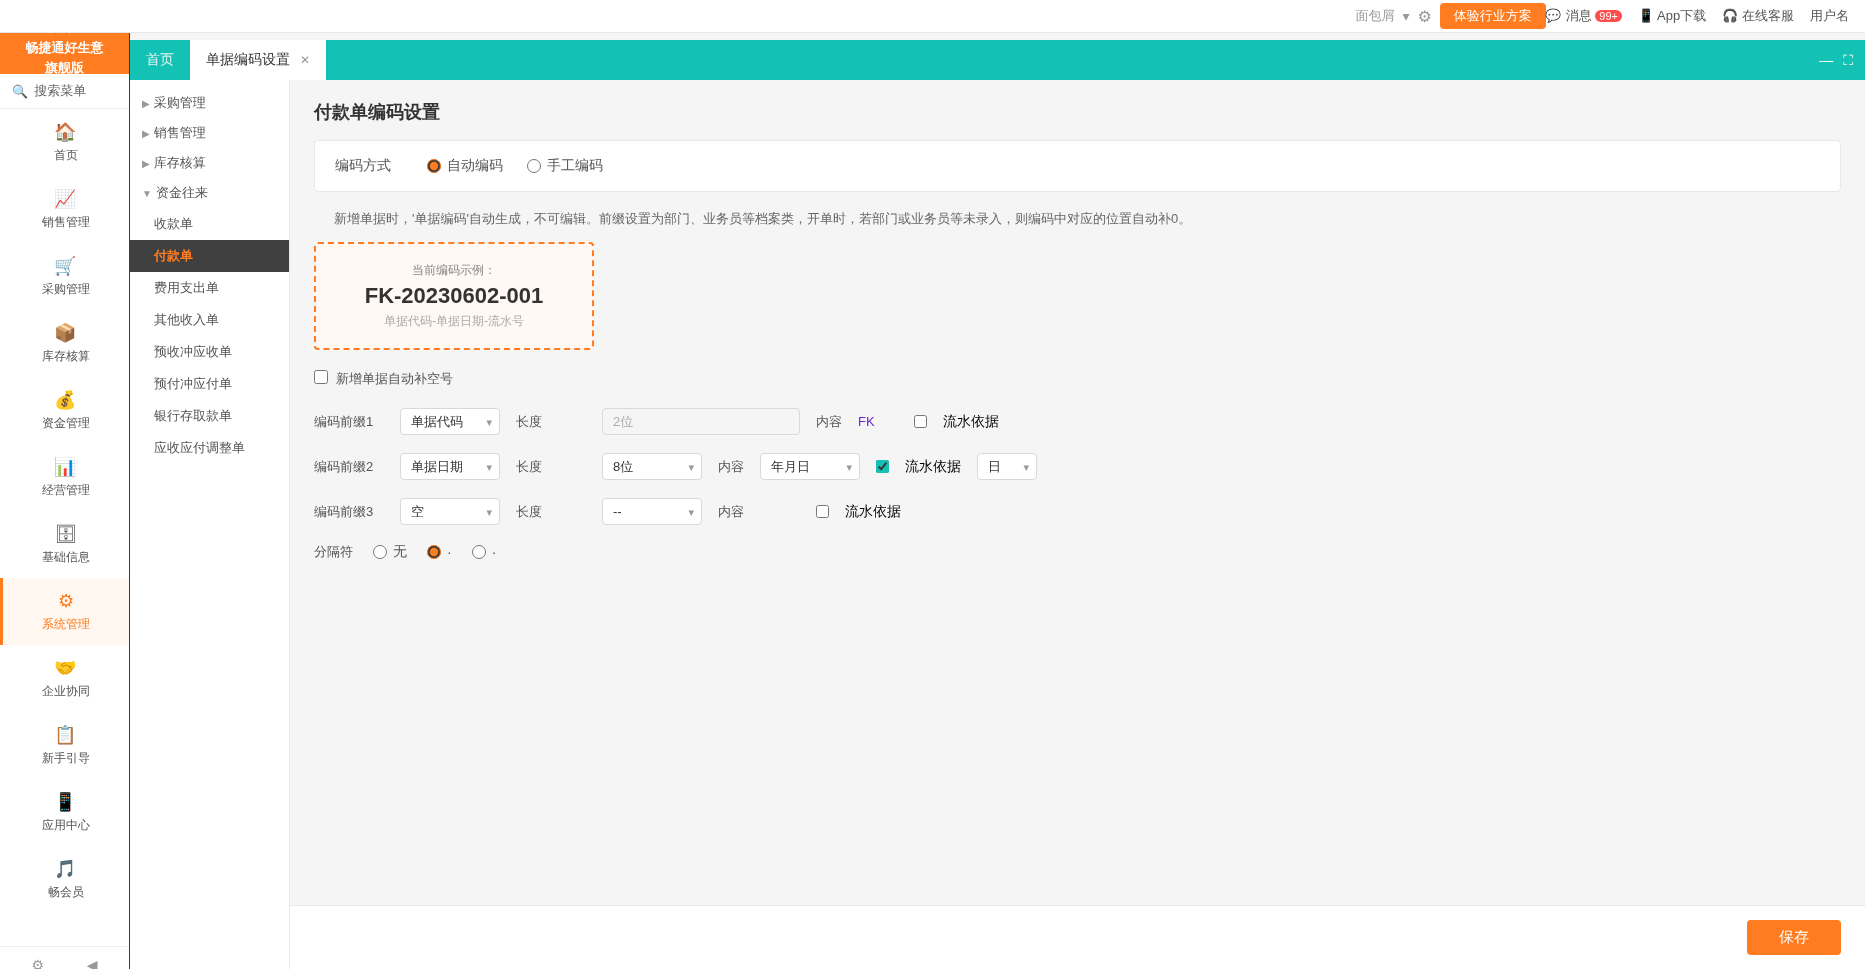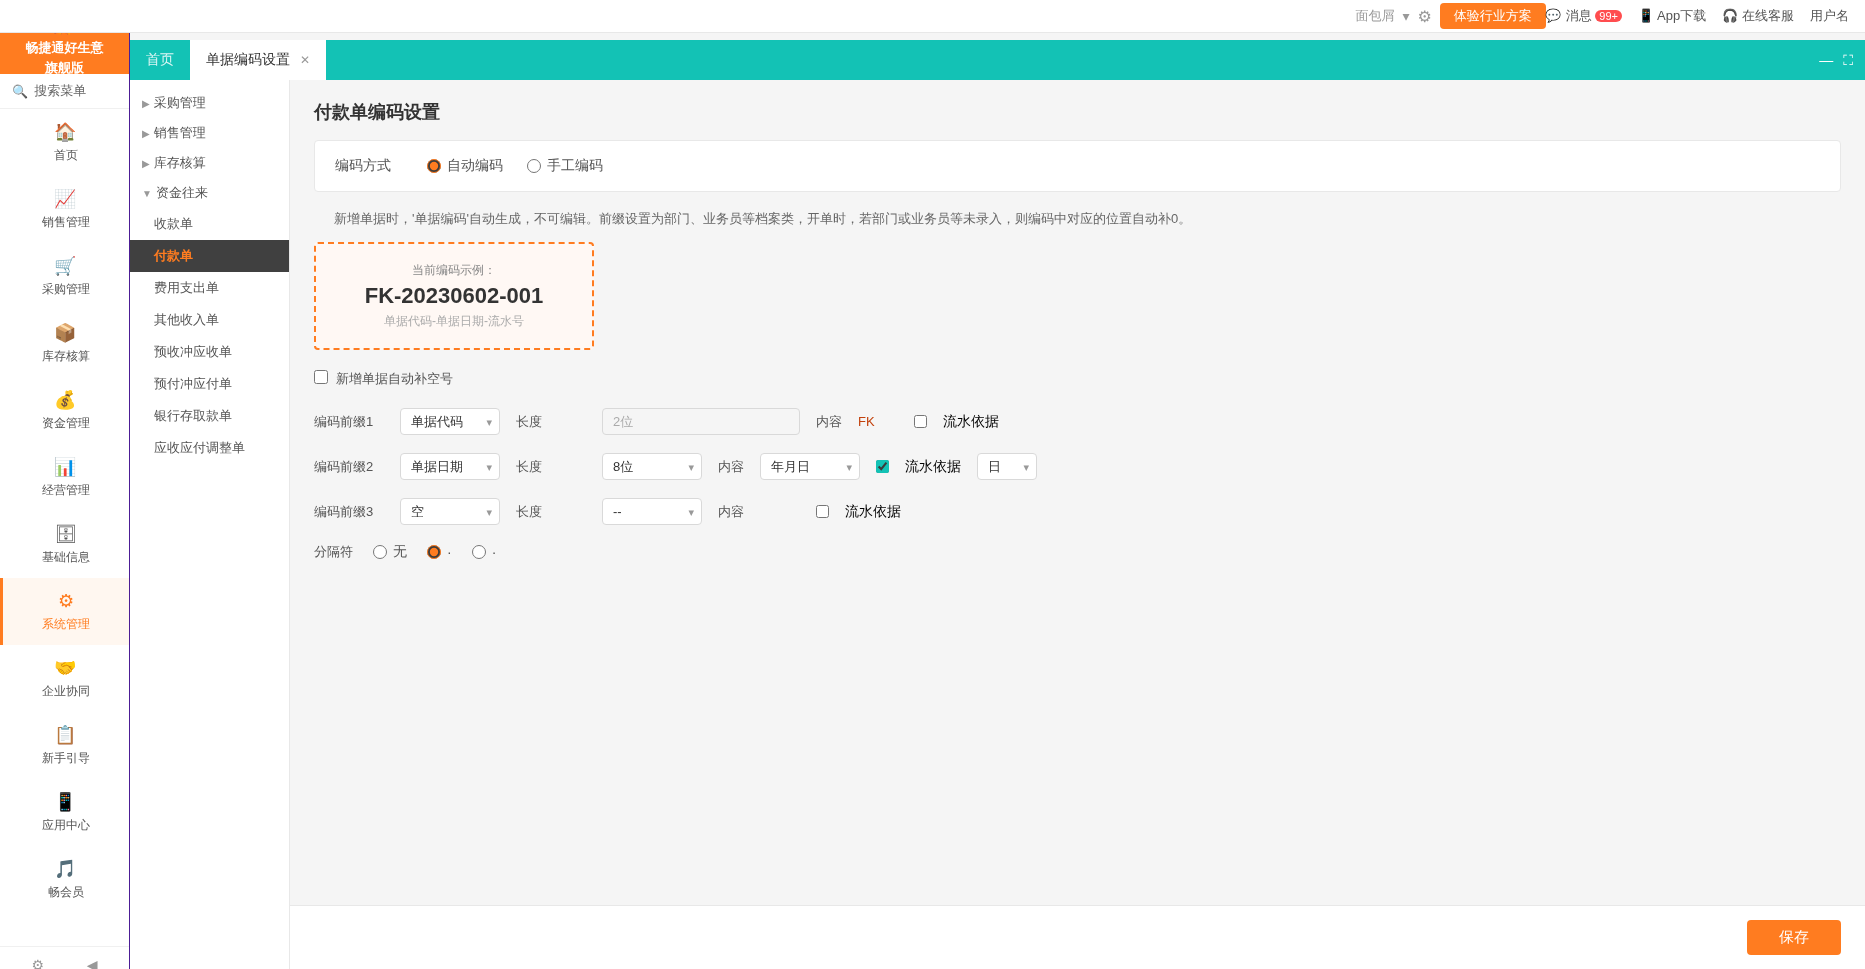--- a/index.html
+++ b/index.html
@@ -264,21 +264,21 @@
       border-radius: 4px;
       padding: 5px 10px;
       font-size: 13px;
       color: #333;
       background: #fff;
       min-width: 100px;
     }
     .config-input:disabled { background: #f5f5f5; color: #aaa; }
 
     .content-prefix { font-size: 13px; color: #555; }
-    .content-value { font-size: 13px; color: #c2410c; min-width: 40px; }
+    .content-value { font-size: 13px; color: #6d28d9; min-width: 40px; }
 
     
     .sep-section {
       display: flex;
       align-items: center;
       gap: 20px;
       margin-top: 8px;
     }
     .sep-label { font-size: 13px; color: #555; }
 

